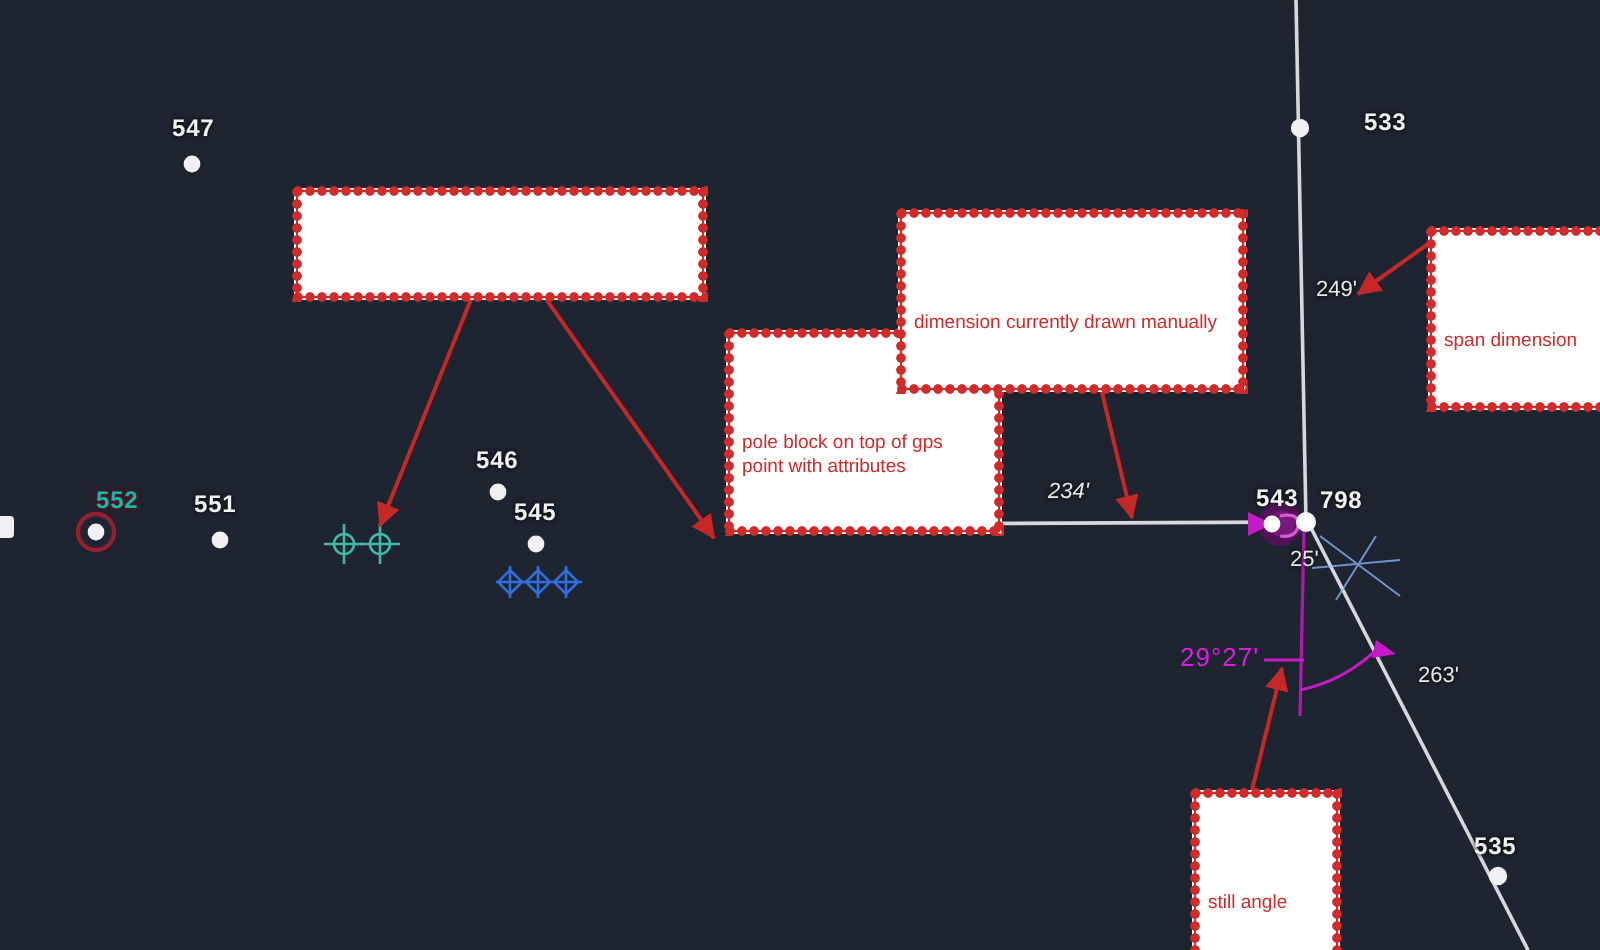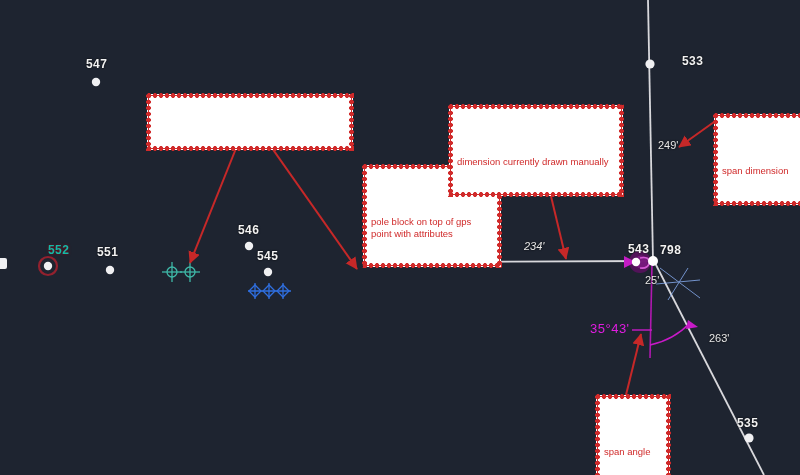--- a/index.html
+++ b/index.html
@@ -174,21 +174,21 @@
   <div class="plabel" style="left:628px;top:242px;">543</div>
   <div class="plabel" style="left:660px;top:243px;">798</div>
   <div class="plabel" style="left:682px;top:54px;">533</div>
   <div class="plabel" style="left:737px;top:416px;">535</div>
 
   <div class="dimlabel" style="left:658px;top:139px;">249'</div>
   <div class="dimlabel" style="left:524px;top:240px;font-style:italic;">234'</div>
   <div class="dimlabel" style="left:645px;top:274px;">25'</div>
   <div class="dimlabel" style="left:709px;top:332px;">263'</div>
 
-  <div class="anglelabel" style="left:590px;top:321px;">35°43'</div>
+  <div class="anglelabel" style="left:590px;top:321px;">29°27'</div>
 
   <div class="callout" style="left:148px;top:95px;width:190px;">
     <span class="sideL"></span>
     <span class="sideR"></span>
   </div>
 
   <div class="callout" style="left:364px;top:166px;width:122px;">
     <span class="sideL"></span>
     <span class="sideR"></span>
     <span class="ctext">pole block on top of gps
@@ -203,16 +203,16 @@
 
   <div class="callout" style="left:715px;top:115px;width:80px;">
     <span class="sideL"></span>
     
     <span class="ctext">span dimension</span>
   </div>
 
   <div class="callout" style="left:597px;top:396px;width:58px;">
     <span class="sideL"></span>
     <span class="sideR"></span>
-    <span class="ctext">span angle</span>
+    <span class="ctext">still angle</span>
   </div>
 
 </div>
 
 </body></html>

